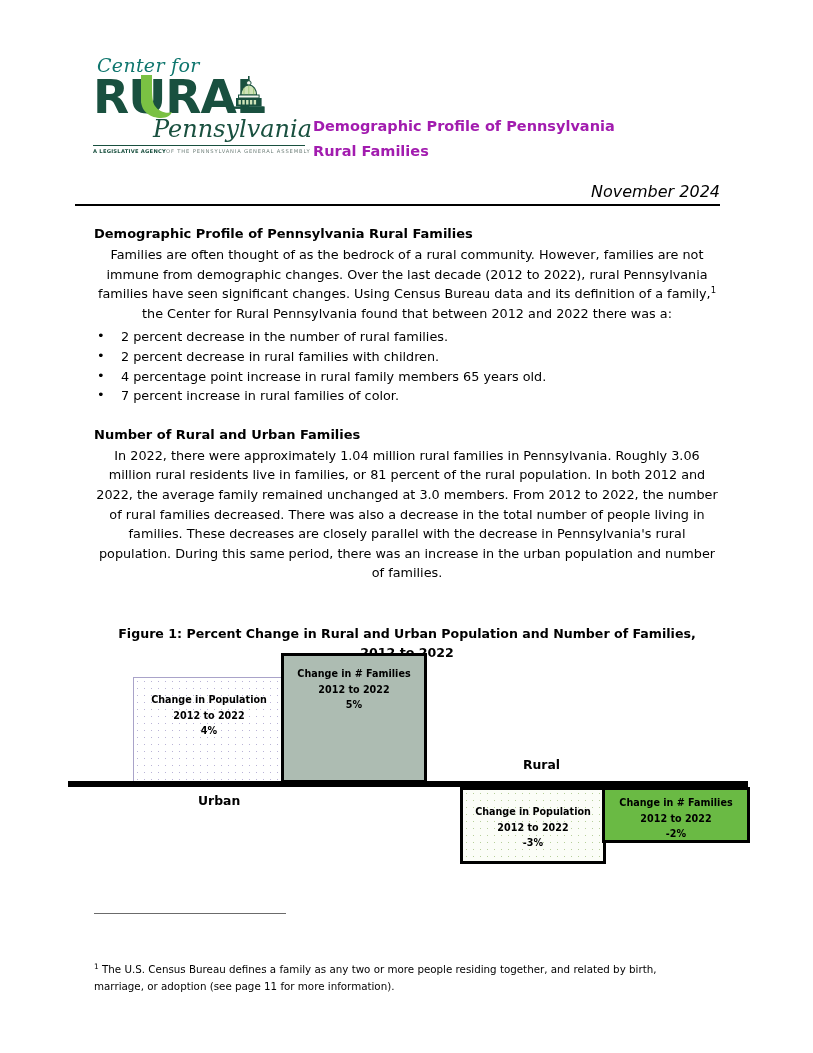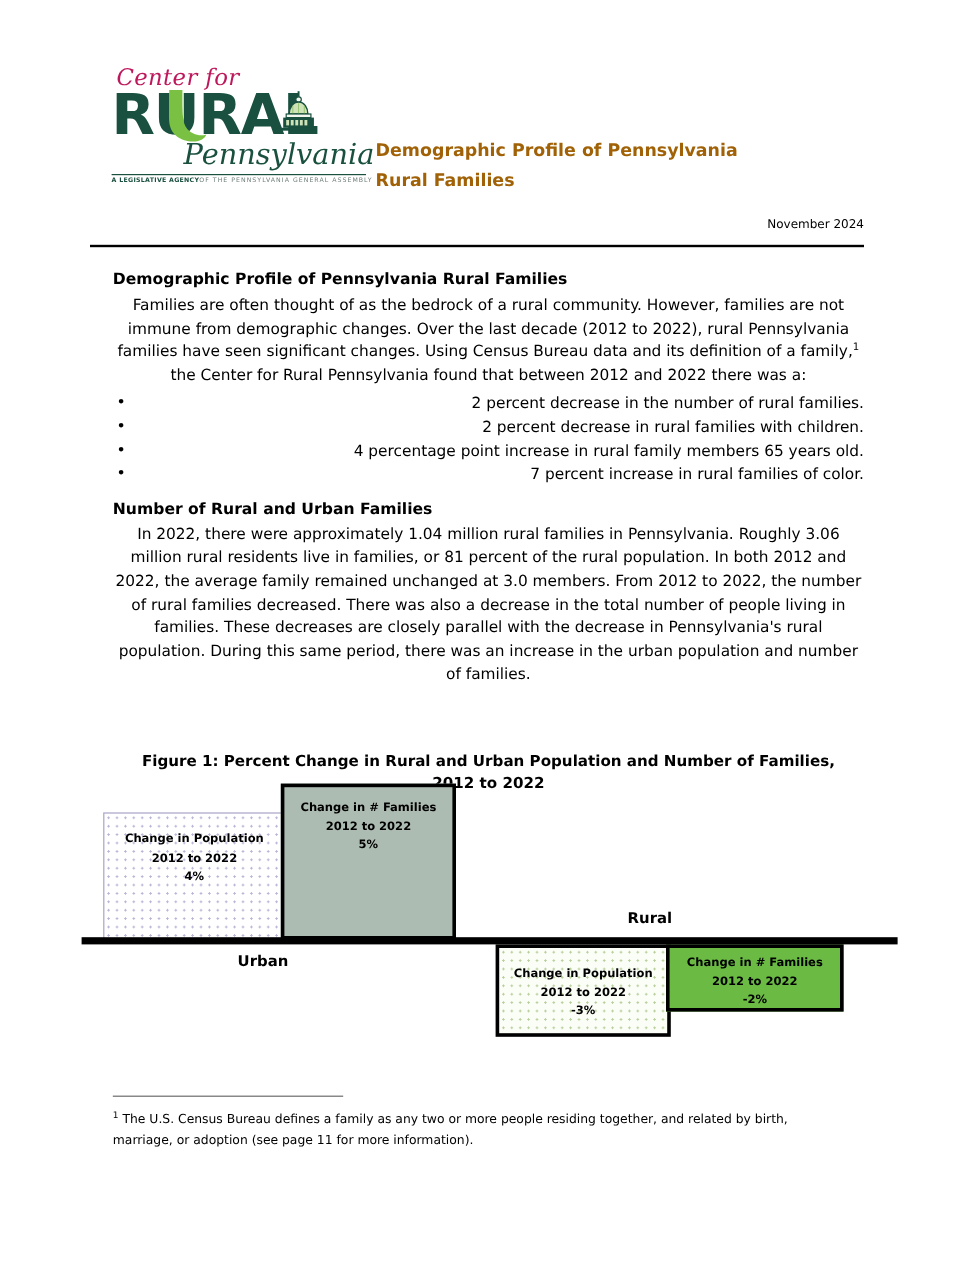--- a/index.html
+++ b/index.html
@@ -41,21 +41,21 @@
     height: 110px;
   }
 
   .logo-centerfor {
     position: absolute;
     left: 4px;
     top: 2px;
     font-family: "DejaVu Serif", serif;
     font-style: italic;
     font-size: 19px;
-    color: #be185d;
+    color: #0f766e;
     letter-spacing: 0.3px;
   }
 
   .logo-rural-wrap {
     position: absolute;
     left: 0px;
     top: 22px;
     width: 215px;
     height: 45px;
   }
@@ -119,30 +119,31 @@
   .tag-light { color: #6e7f79; letter-spacing: 0.85px; }
 
   .doc-title {
     position: absolute;
     left: 238px;
     top: 62px;
     width: 400px;
     font-size: 14.5px;
     font-weight: bold;
     line-height: 25px;
-    color: #a16207;
+    color: #a21caf;
   }
 
   .doc-date {
     position: absolute;
     left: 0px;
     top: 130px;
     width: 645px;
     text-align: right;
-    font-size: 10px;
+    font-size: 16px;
+    font-style: italic;
   }
 
   .header-rule {
     position: absolute;
     left: 0px;
     top: 152px;
     width: 645px;
     height: 1.6px;
     background: #000;
   }
@@ -176,31 +177,30 @@
   ul.bullets {
     list-style: none;
     margin: 4px 0 0 0;
     padding: 0;
   }
   ul.bullets li {
     position: relative;
     padding-left: 27px;
     font-size: 12.8px;
     line-height: 19.6px;
-    text-align: right;
   }
   ul.bullets li::before {
     content: "\2022";
     position: absolute;
     left: 3px;
     top: -1px;
     font-size: 13px;
   }
 
-  .section2 { margin-top: 9px; }
+  .section2 { margin-top: 19px; }
 
   
   .figure {
     position: absolute;
     left: 94px;
     top: 610px;
     width: 626px;
   }
   .fig-title {
     font-size: 12.6px;
@@ -226,20 +226,21 @@
     width: 680px;
     height: 6px;
     background: #000;
     z-index: 5;
   }
 
   .bar {
     position: absolute;
     box-sizing: border-box;
     z-index: 3;
+    margin-left: 47px;
   }
   .bar-label {
     font-size: 9.6px;
     font-weight: bold;
     line-height: 15.5px;
     text-align: center;
     color: #000;
     width: 100%;
   }
 
@@ -316,21 +317,21 @@
     position: absolute;
     left: 94px;
     top: 913px;
     width: 192px;
     height: 1px;
     background: #6b6b6b;
   }
   .footnote {
     position: absolute;
     left: 94px;
-    top: 925px;
+    top: 961px;
     width: 600px;
     font-size: 10.3px;
     line-height: 16.5px;
   }
   .footnote sup {
     font-size: 7.5px;
     vertical-align: super;
     line-height: 0;
   }
 </style>

